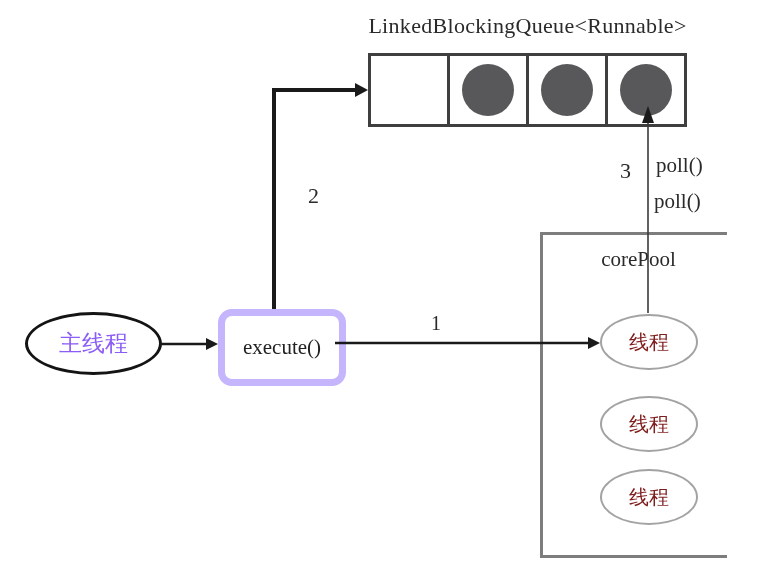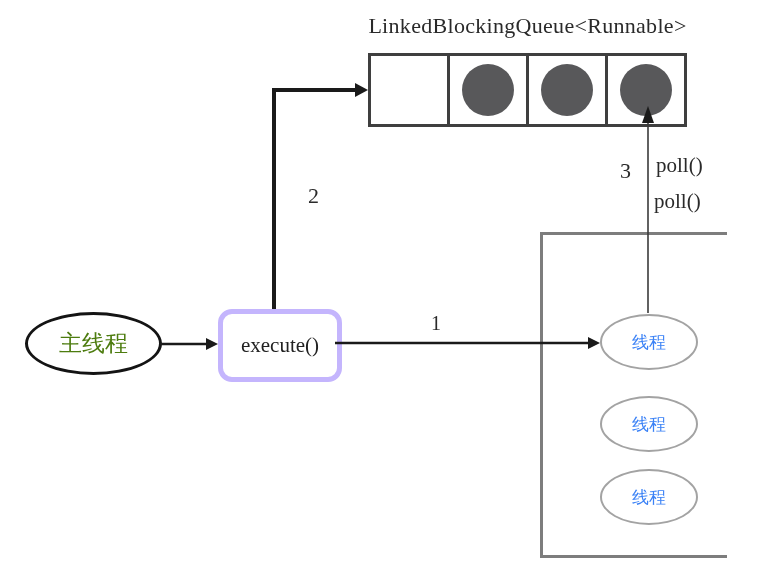--- a/index.html
+++ b/index.html
@@ -60,31 +60,31 @@
     left: 25px;
     top: 312px;
     width: 131px;
     height: 57px;
     border: 3px solid #141414;
     border-radius: 50%;
     display: flex;
     align-items: center;
     justify-content: center;
     font-size: 23px;
-    color: #4d7c0f;
+    color: #8b5cf6;
     background: #ffffff;
   }
 
   
   .execute-box {
     left: 218px;
     top: 309px;
     width: 114px;
     height: 63px;
-    border: 5px solid #c4b5fd;
+    border: 7px solid #c4b5fd;
     border-radius: 14px;
     display: flex;
     align-items: center;
     justify-content: center;
     font-size: 21px;
     color: #222222;
     background: #ffffff;
   }
 
   
@@ -108,22 +108,22 @@
   .thread-ellipse {
     position: absolute;
     left: 57px;
     width: 94px;
     height: 52px;
     border: 2px solid #a3a3a3;
     border-radius: 50%;
     display: flex;
     align-items: center;
     justify-content: center;
-    font-size: 17px;
-    color: #3b82f6;
+    font-size: 20px;
+    color: #7f1d1d;
     background: #ffffff;
   }
   .thread-1 { top: 79px; }
   .thread-2 { top: 161px; }
   .thread-3 { top: 234px; }
 
   
   .conn-label {
     font-size: 22px;
     color: #2a2a2a;
@@ -168,20 +168,21 @@
 
   <div class="abs main-thread">
     <span>主线程</span>
   </div>
 
   <div class="abs execute-box">
     <span>execute()</span>
   </div>
 
   <div class="abs core-pool">
+    <div class="core-pool-label">corePool</div>
     <div class="thread-ellipse thread-1">
       <span>线程</span>
     </div>
     <div class="thread-ellipse thread-2">
       <span>线程</span>
     </div>
     <div class="thread-ellipse thread-3">
       <span>线程</span>
     </div>
   </div>

